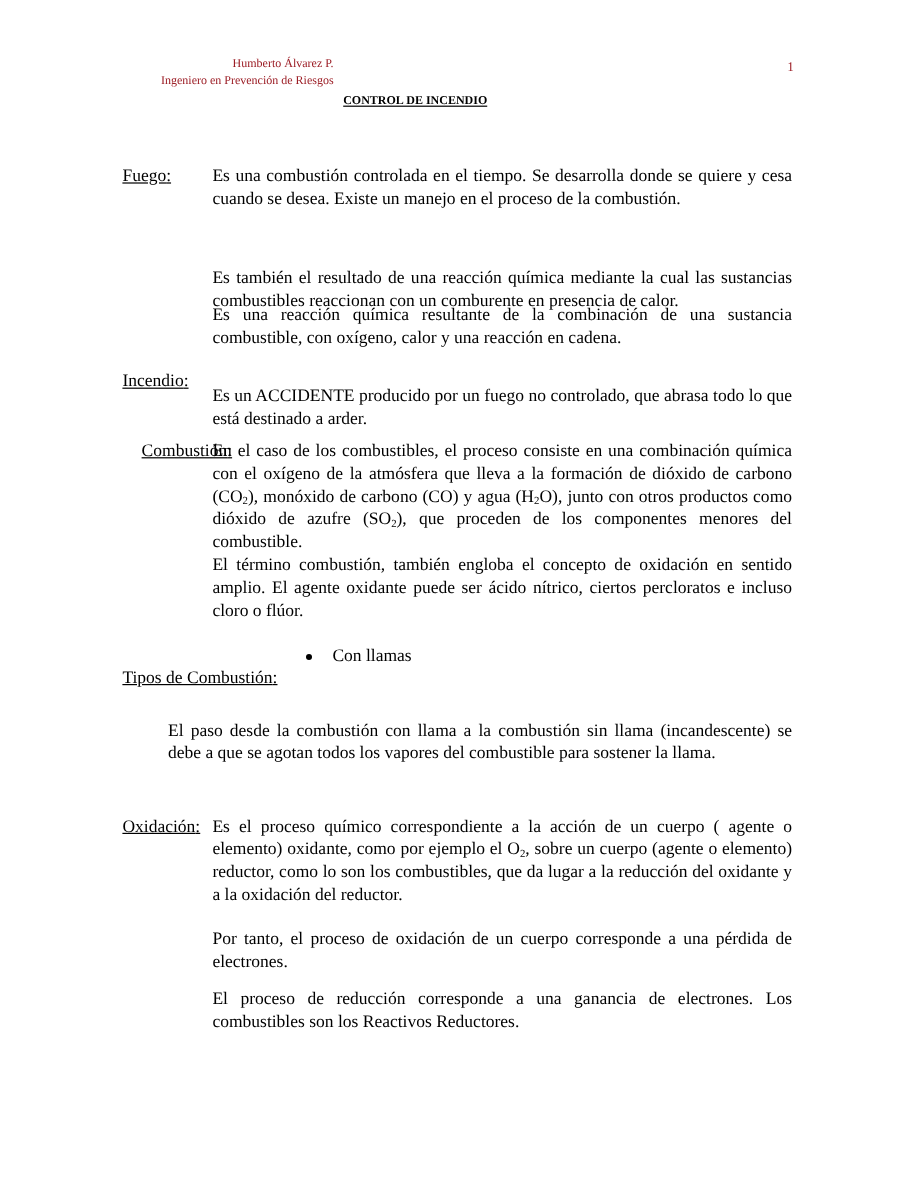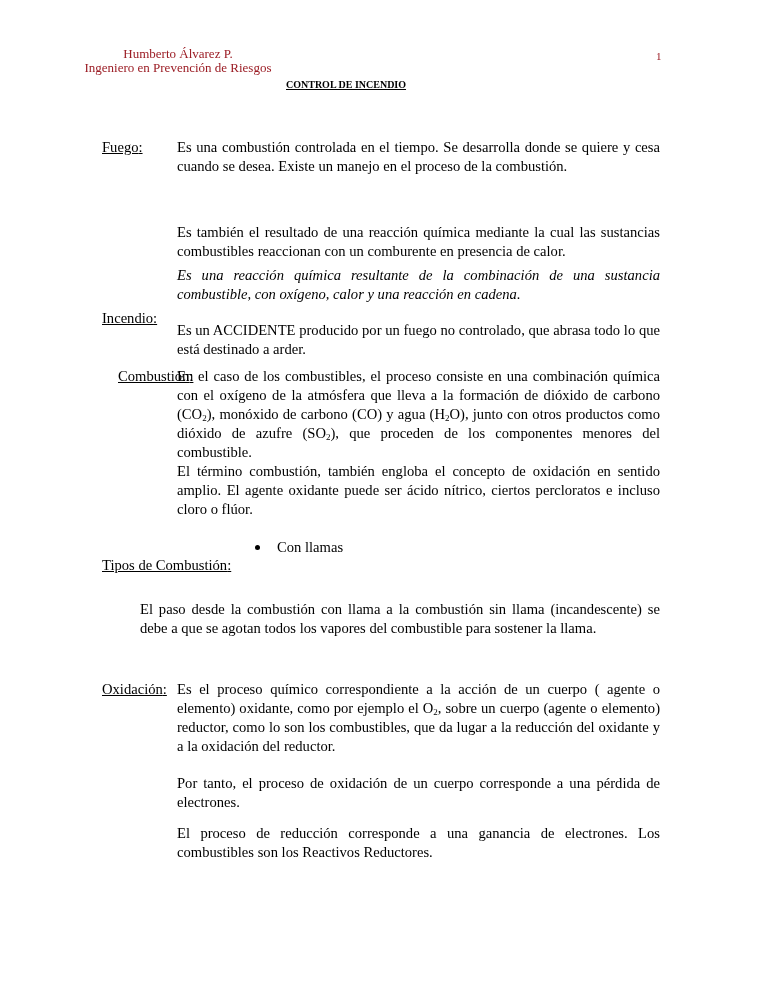--- a/index.html
+++ b/index.html
@@ -3,21 +3,21 @@
 <meta charset="utf-8">
 <style>
   html, body { margin: 0; padding: 0; background: #ffffff; }
   body {
     width: 768px; height: 994px; position: relative; overflow: hidden;
     font-family: "Liberation Serif", "DejaVu Serif", serif;
     color: #000; font-size: 14.6px; line-height: 19px;
   }
   .header-author {
     position: absolute; left: 78px; top: 47px; width: 200px;
-    text-align: center; color: #9b1c24; font-size: 13px; line-height: 14px;
+    text-align: right; color: #9b1c24; font-size: 10px; line-height: 14px;
   }
   .page-number {
     position: absolute; left: 656px; top: 49px; color: #9b1c24; font-size: 11px; line-height: 14px;
   }
   .doc-title {
     position: absolute; left: 286px; top: 75px; font-weight: bold; text-decoration: underline;
     font-size: 10px;
   }
   .term {
     position: absolute; left: 102px; text-decoration: underline;
@@ -49,21 +49,21 @@
 
 <div class="doc-title">CONTROL DE INCENDIO</div>
 
 <div class="term" style="top:138px;"><span>Fuego</span><span class="term-colon">:</span></div>
 <div class="para" style="top:138px;">
   <p>Es una combustión controlada en el tiempo. Se desarrolla donde se quiere y cesa cuando se desea. Existe un manejo en el proceso de la combustión.</p>
 </div>
 <div class="para" style="top:191px;margin-top:32px;">
   <p>Es también el resultado de una reacción química mediante la cual las sustancias combustibles reaccionan con un comburente en presencia de calor.</p>
 </div>
-<div class="para" style="top:266px;font-style:italic;">
+<div class="para" style="top:254px;">
   <p>Es una reacción química resultante de la combinación de una sustancia combustible, con oxígeno, calor y una reacción en cadena.</p>
 </div>
 
 <div class="term" style="top:309px;"><span>Incendio</span><span class="term-colon">:</span></div>
 <div class="para" style="top:321px;">
   <p>Es un ACCIDENTE  producido por un fuego no controlado, que abrasa todo lo que está destinado a arder.</p>
 </div>
 
 <div class="term" style="top:367px;margin-left:16px;"><span>Combustión</span><span class="term-colon">:</span></div>
 <div class="para" style="top:367px;">

